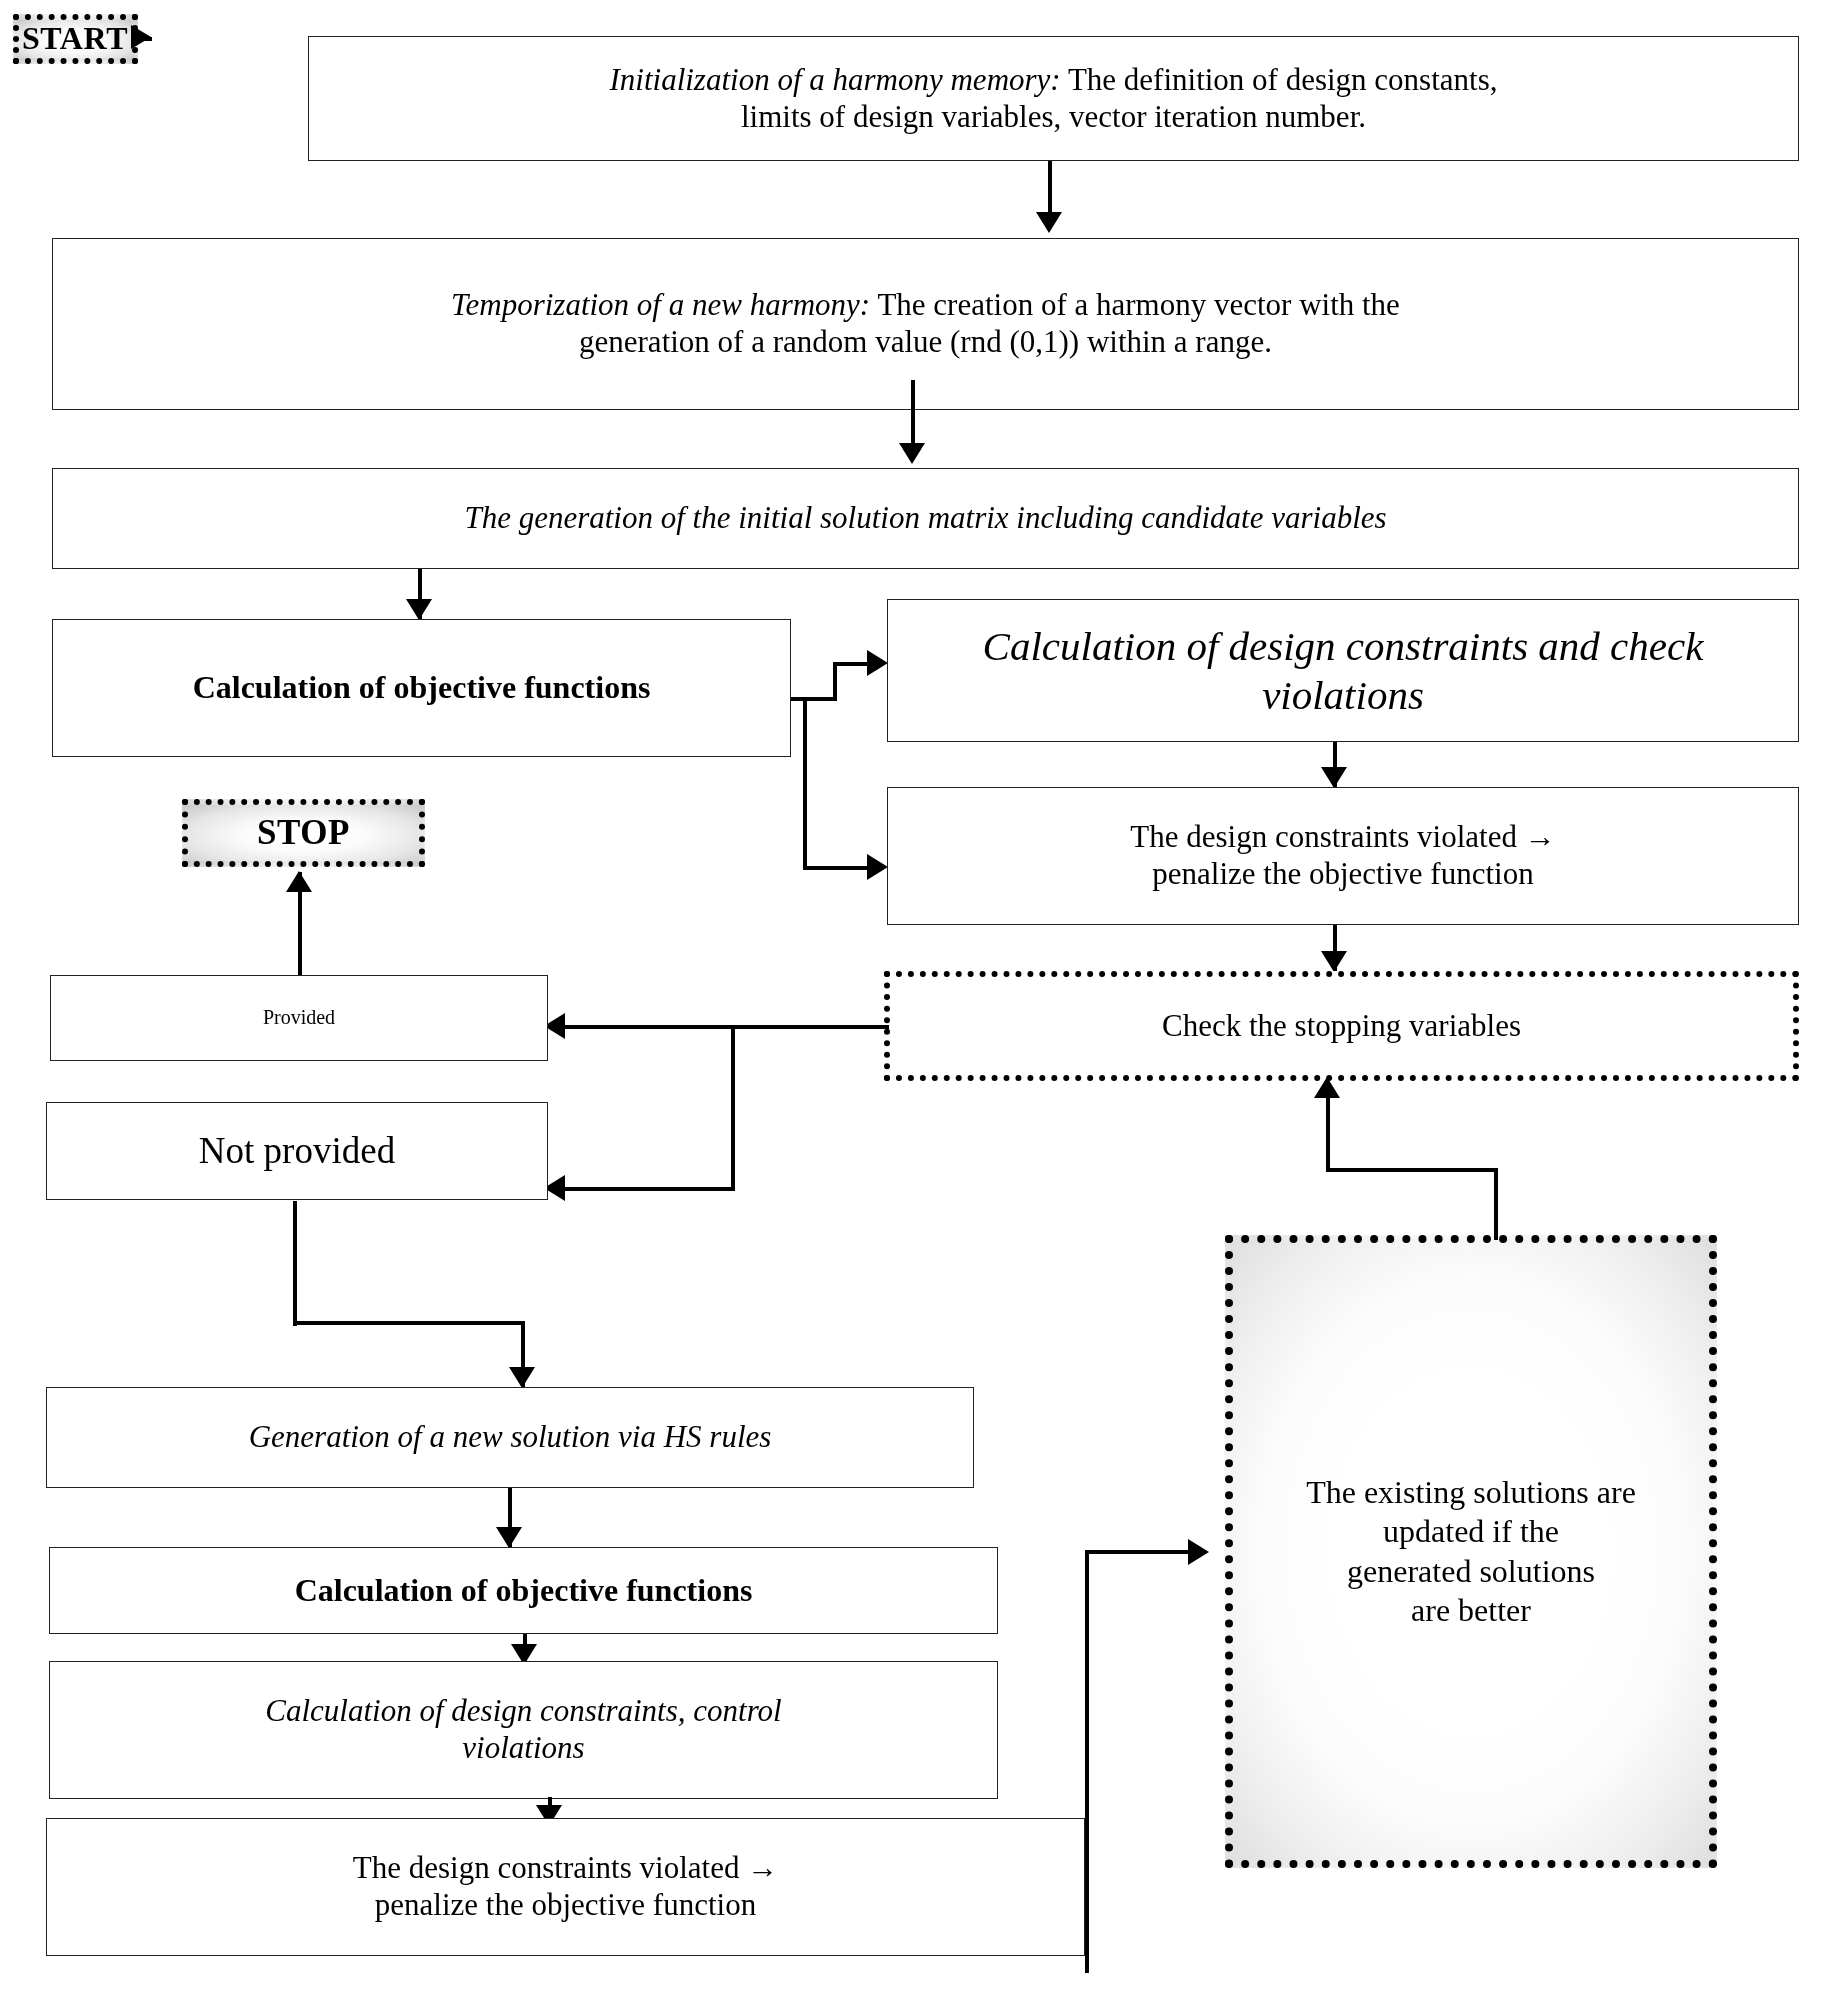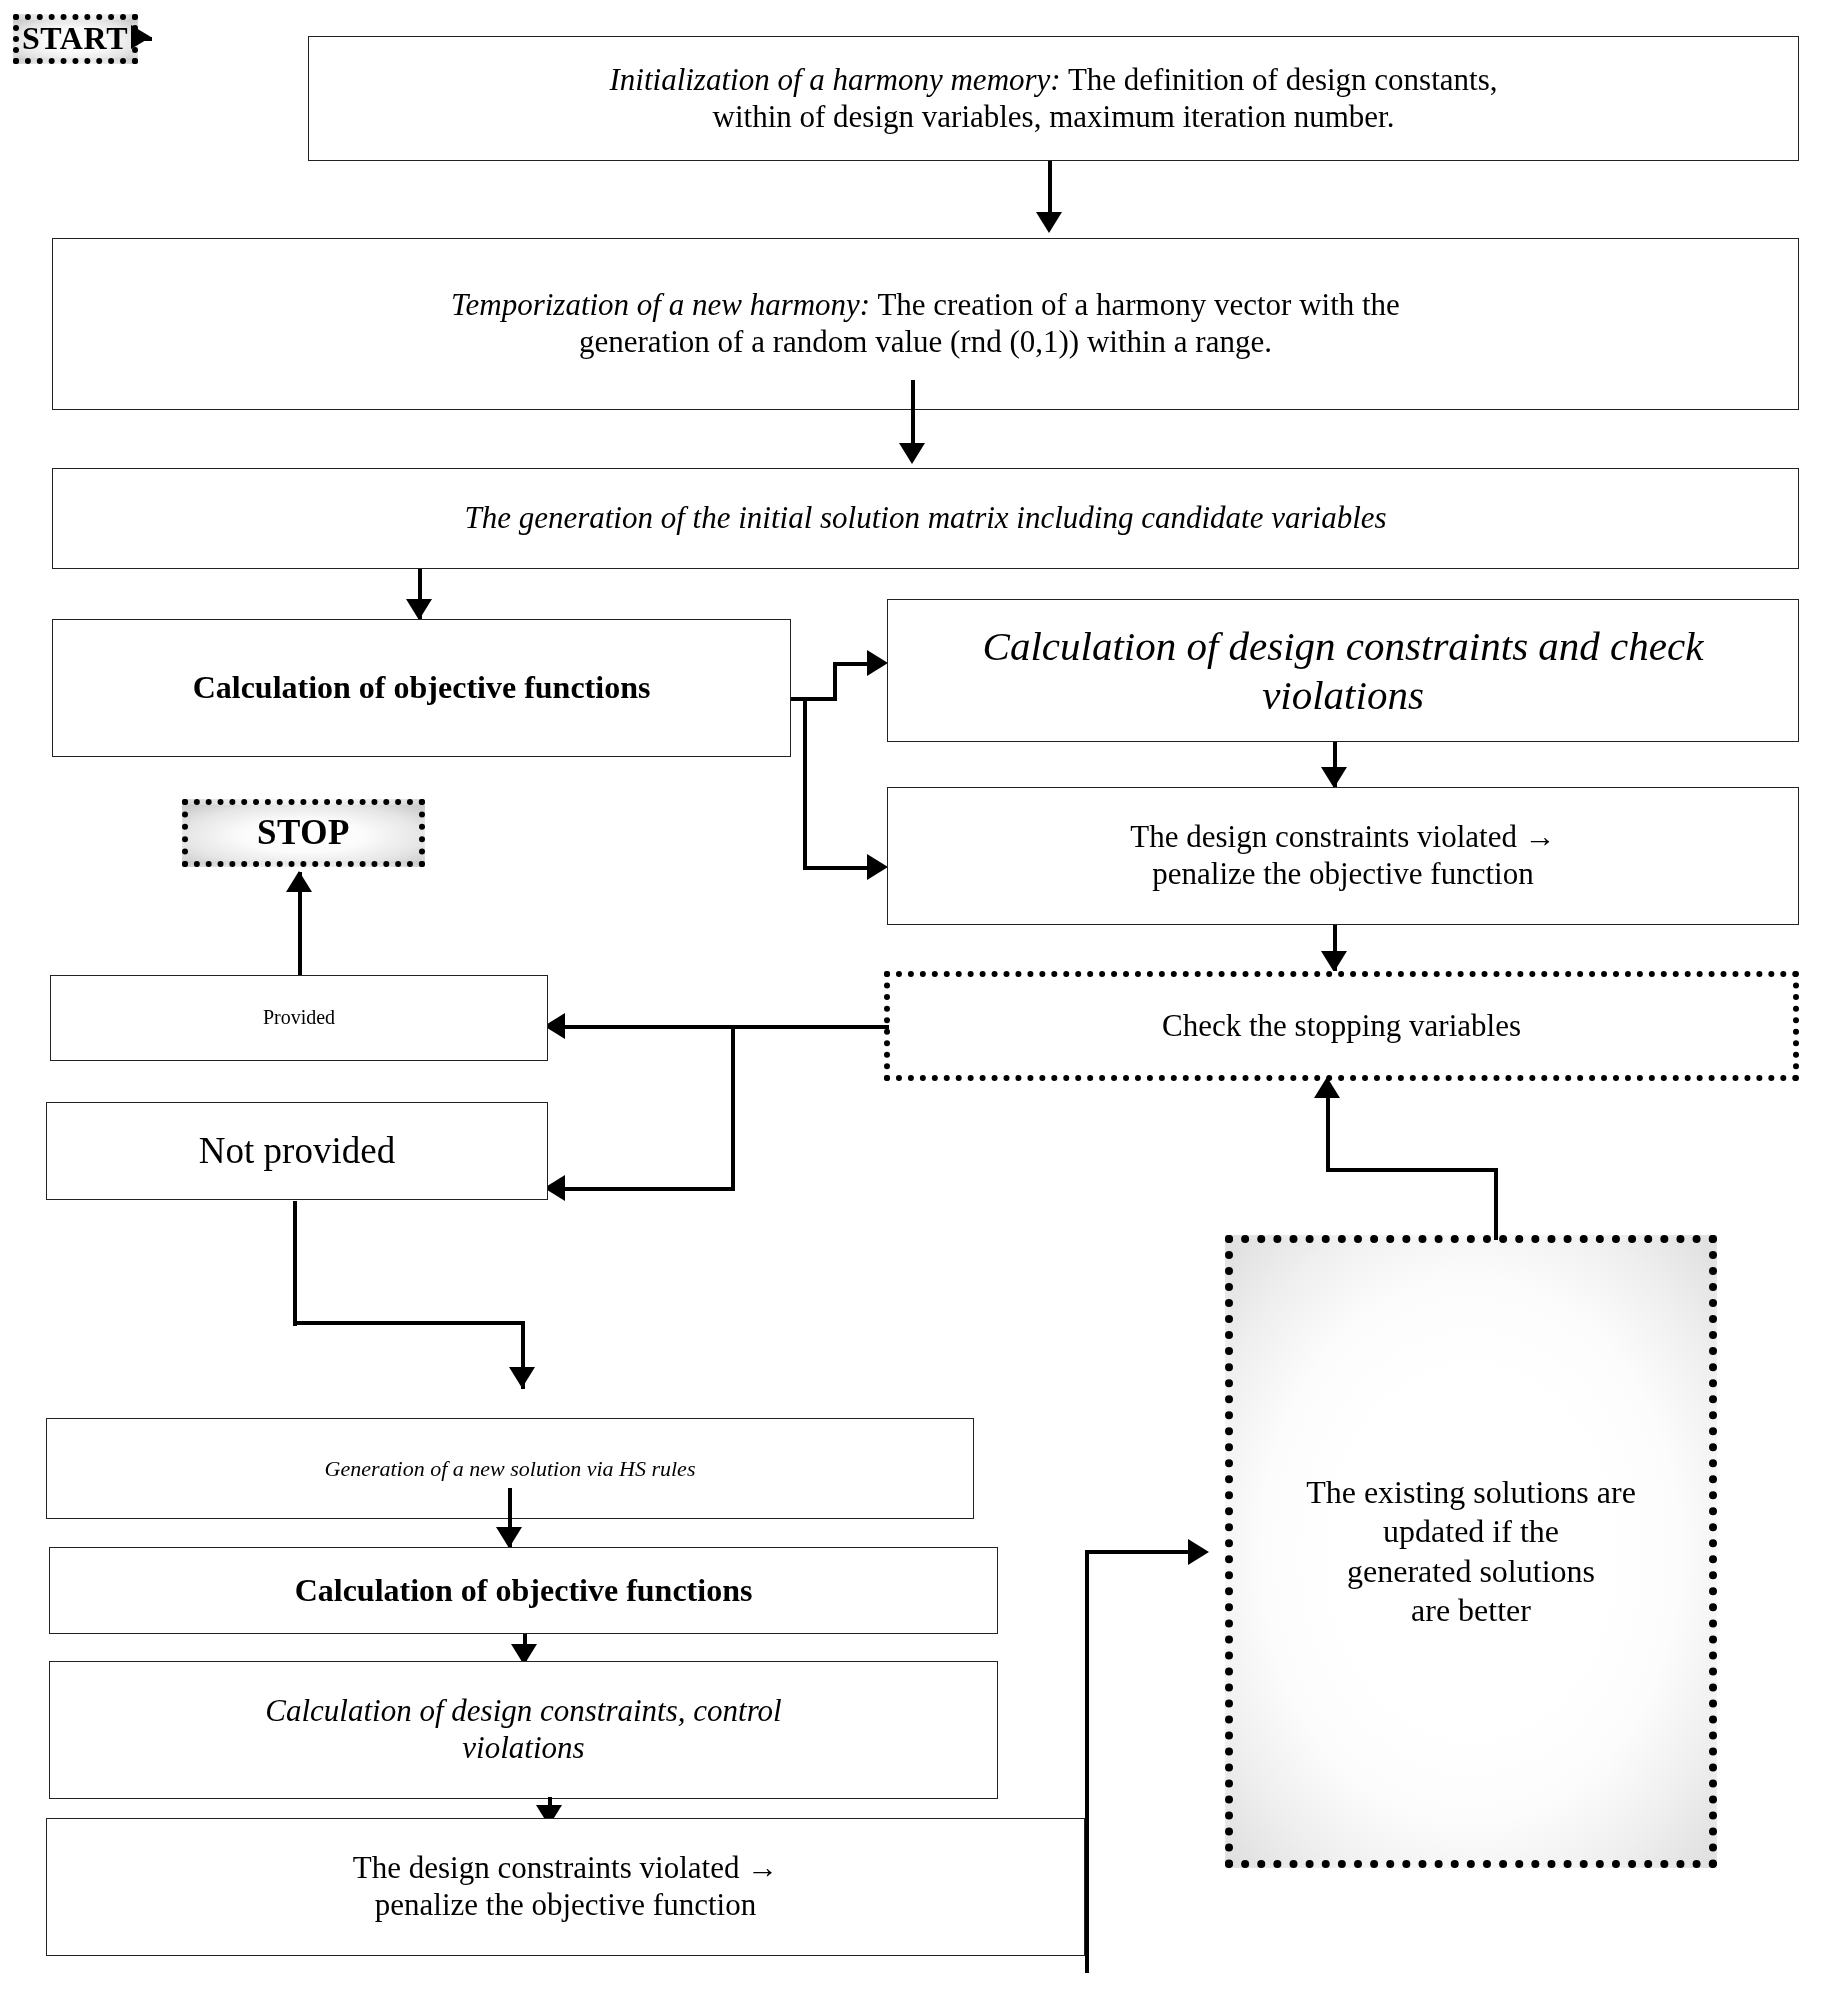--- a/index.html
+++ b/index.html
@@ -90,21 +90,21 @@
     <span>START</span>
   </div>
 
   <div class="hline" style="left:138px; top:37px; width:13.7px;"></div>
   <div class="arrow arrow-right" style="left:131px; top:25px; border-left-width:20px; border-top-width:12.5px; border-bottom-width:12.5px;"></div>
 
   <div class="box" style="left:308px; top:36px; width:1491px; height:125px; font-size:31px;">
     <span class="txt">
       <span class="italic">Initialization of a harmony memory:</span>
       <span>The definition of design constants,</span><br>
-      <span>within of design variables, maximum iteration number.</span>
+      <span>limits of design variables, vector iteration number.</span>
     </span>
   </div>
 
   <div class="vline" style="left:1048px; top:161px; height:60px;"></div>
   <div class="arrow arrow-down" style="left:1036px; top:212px;"></div>
 
   <div class="box" style="left:52px; top:238px; width:1747px; height:172px; font-size:31px;">
     <span class="txt">
       <span class="italic">Temporization of a new harmony:</span>
       <span>The creation of a harmony vector with the</span><br>
@@ -178,21 +178,21 @@
 
   <div class="box" style="left:46px; top:1102px; width:502px; height:98px; font-size:37px;">
     <span class="txt">Not provided</span>
   </div>
 
   <div class="vline" style="left:293px; top:1201px; height:125px;"></div>
   <div class="hline" style="left:293px; top:1321px; width:232px;"></div>
   <div class="vline" style="left:521px; top:1321px; height:68px;"></div>
   <div class="arrow arrow-down" style="left:509px; top:1367px;"></div>
 
-  <div class="box italic" style="left:46px; top:1418px; width:928px; height:101px; font-size:22px;">
+  <div class="box italic" style="left:46px; top:1387px; width:928px; height:101px; font-size:31px;">
     <span class="txt">Generation of a new solution via HS rules</span>
   </div>
 
   <div class="vline" style="left:508px; top:1488px; height:61px;"></div>
   <div class="arrow arrow-down" style="left:496px; top:1527px;"></div>
 
   <div class="box bold" style="left:49px; top:1547px; width:949px; height:87px; font-size:32px;">
     <span class="txt">Calculation of objective functions</span>
   </div>
 

